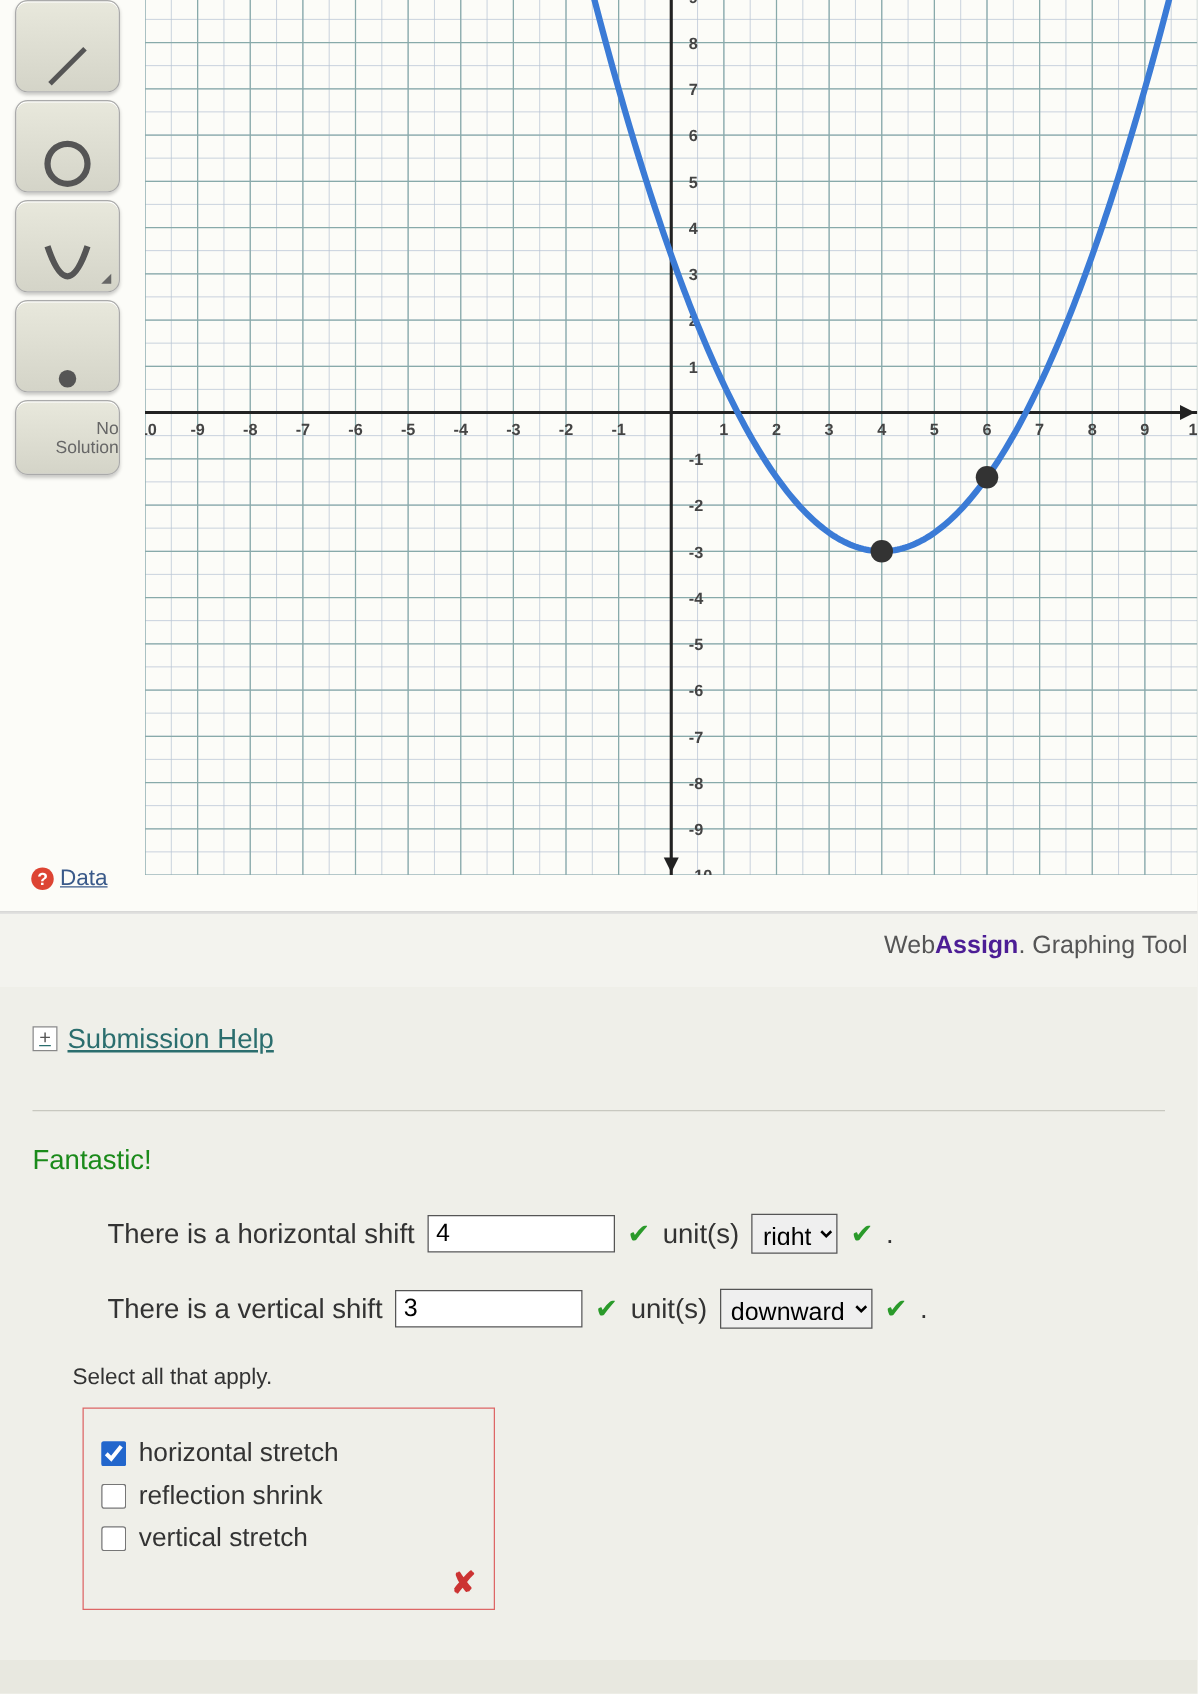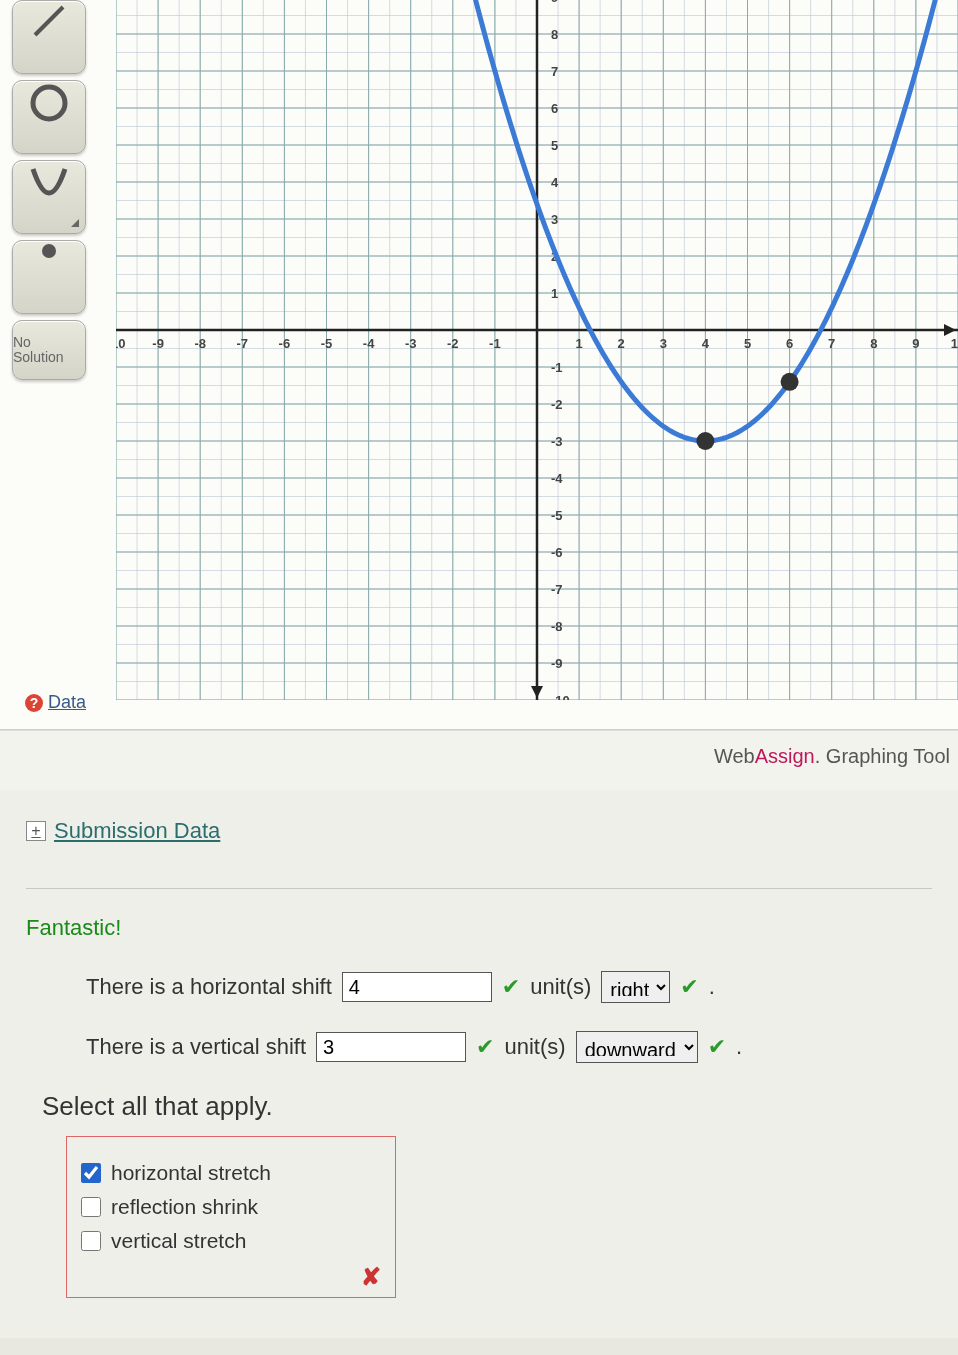--- a/index.html
+++ b/index.html
@@ -1,40 +1,40 @@
 <!DOCTYPE html>
 <html><head>
 <meta charset="utf-8">
 <style>
   * { box-sizing: border-box; margin: 0; padding: 0; }
   body { font-family: Verdana, Arial, sans-serif; background: #e8e8e0; width: 958px; }
   
   .graph-area { position: relative; height: 730px; background: #fcfcf8; border-bottom: 1px solid #ccc; overflow: hidden; }
   .toolbar { position: absolute; left: 12px; top: 0; width: 88px; display: flex; flex-direction: column; gap: 6px; z-index: 5; }
-  .tool-btn { width: 74px; height: 74px; background: linear-gradient(#e8e8dc,#d4d4c8); border: 1px solid #aaa; border-radius: 10px; display:flex; align-items:flex-start; justify-content:center; font-size: 40px; color:#555; cursor:pointer; box-shadow: inset 0 1px 0 #fff, 0 2px 3px rgba(0,0,0,.2);}
+  .tool-btn { width: 84px; height: 74px; background: linear-gradient(#e8e8dc,#d4d4c8); border: 1px solid #aaa; border-radius: 10px; display:flex; align-items:flex-end; justify-content:center; font-size: 40px; color:#555; cursor:pointer; box-shadow: inset 0 1px 0 #fff, 0 2px 3px rgba(0,0,0,.2);}
   .tool-btn.small { height: 60px; font-size: 14px; line-height:1.1; color:#666; flex-direction:column;}
   .tool-btn .dot-tri{ position:absolute; right:6px; bottom:6px; width:0;height:0;border-left:8px solid transparent;border-bottom:8px solid #666;}
   .help-link { position:absolute; left:24px; bottom:16px; color:#3a5a8a; font-size:18px; text-decoration:underline; display:flex; align-items:center; gap:4px; z-index:5;}
   
   .grid-canvas { position:absolute; left:116px; top:-40px; right:0; height:740px; }
   .brand-row { height: 60px; background:#f3f3ee; border-top:1px solid #ddd; padding:14px 8px 0 0; text-align:right; font-size:20px; color:#555;}
-  .brand-row .a{ color:#be185d; font-weight:normal;}
+  .brand-row .a{ color:#4c1d95; font-weight:bold;}
   
   .content { padding: 28px 26px 40px; background:#efefe9;}
   .sub-link { display:flex; align-items:center; gap:8px; color:#2b6e6e; font-size:22px; text-decoration:underline; cursor:pointer; margin-bottom: 44px;}
   .sub-link .box { width:20px; height:20px; border:1px solid #888; background:#fff; display:flex; align-items:center; justify-content:center; font-size:16px; color:#555; text-decoration:none;}
   hr.sep{ border:none; border-top:1px solid #c8c8c0; margin-bottom: 26px;}
   
   .feedback { color:#1a8a1a; font-weight:normal; font-size:22px; margin-bottom: 30px;}
   .row { font-size:22px; color:#333; margin: 0 0 28px 60px; display:flex; align-items:center; flex-wrap:wrap; gap:10px;}
   .row input[type=text]{ width:150px; height:30px; border:1px solid #555; font-size:20px; padding:2px 6px;}
   .row select{ height:32px; border:1px solid #555; font-size:20px; padding:6px 4px;}
   .check { color:#2a9a2a; font-size:22px; }
   
-  .sel-label{ font-size:26px; color:#333; margin: 20px 0 14px 16px;}
+  .sel-label{ font-size:18px; color:#333; margin: 20px 0 14px 32px;}
   .opt-box { margin-left:40px; border:1px solid #d66; padding:14px 26px 34px 14px; width:330px; position:relative;}
   .opt { display:flex; align-items:center; gap:10px; font-size:21px; color:#333; margin:10px 0;}
   .opt input[type=checkbox]{ width:20px; height:20px; accent-color:#2266cc;}
   .italic{ font-style:italic;}
   .x-mark{ position:absolute; right:14px; bottom:6px; color:#c33; font-size:24px; font-weight:bold;}
 </style>
 </head>
 <body>
 
 <div class="graph-area">
@@ -249,21 +249,21 @@
     </svg>
 </div>
 
 <div class="brand-row">
   <span>Web</span><span class="a">Assign</span><span>. Graphing Tool</span>
 </div>
 
 <div class="content">
   <a class="sub-link">
     <span class="box">+</span>
-    <span>Submission Data</span>
+    <span>Submission Help</span>
   </a>
   <hr class="sep">
 
   <div class="feedback">Fantastic!</div>
 
   <div class="row">
     <span>There is a horizontal shift</span>
     <input type="text" value="4" style="">
     <span class="check">✔</span>
     <span>unit(s)</span>

